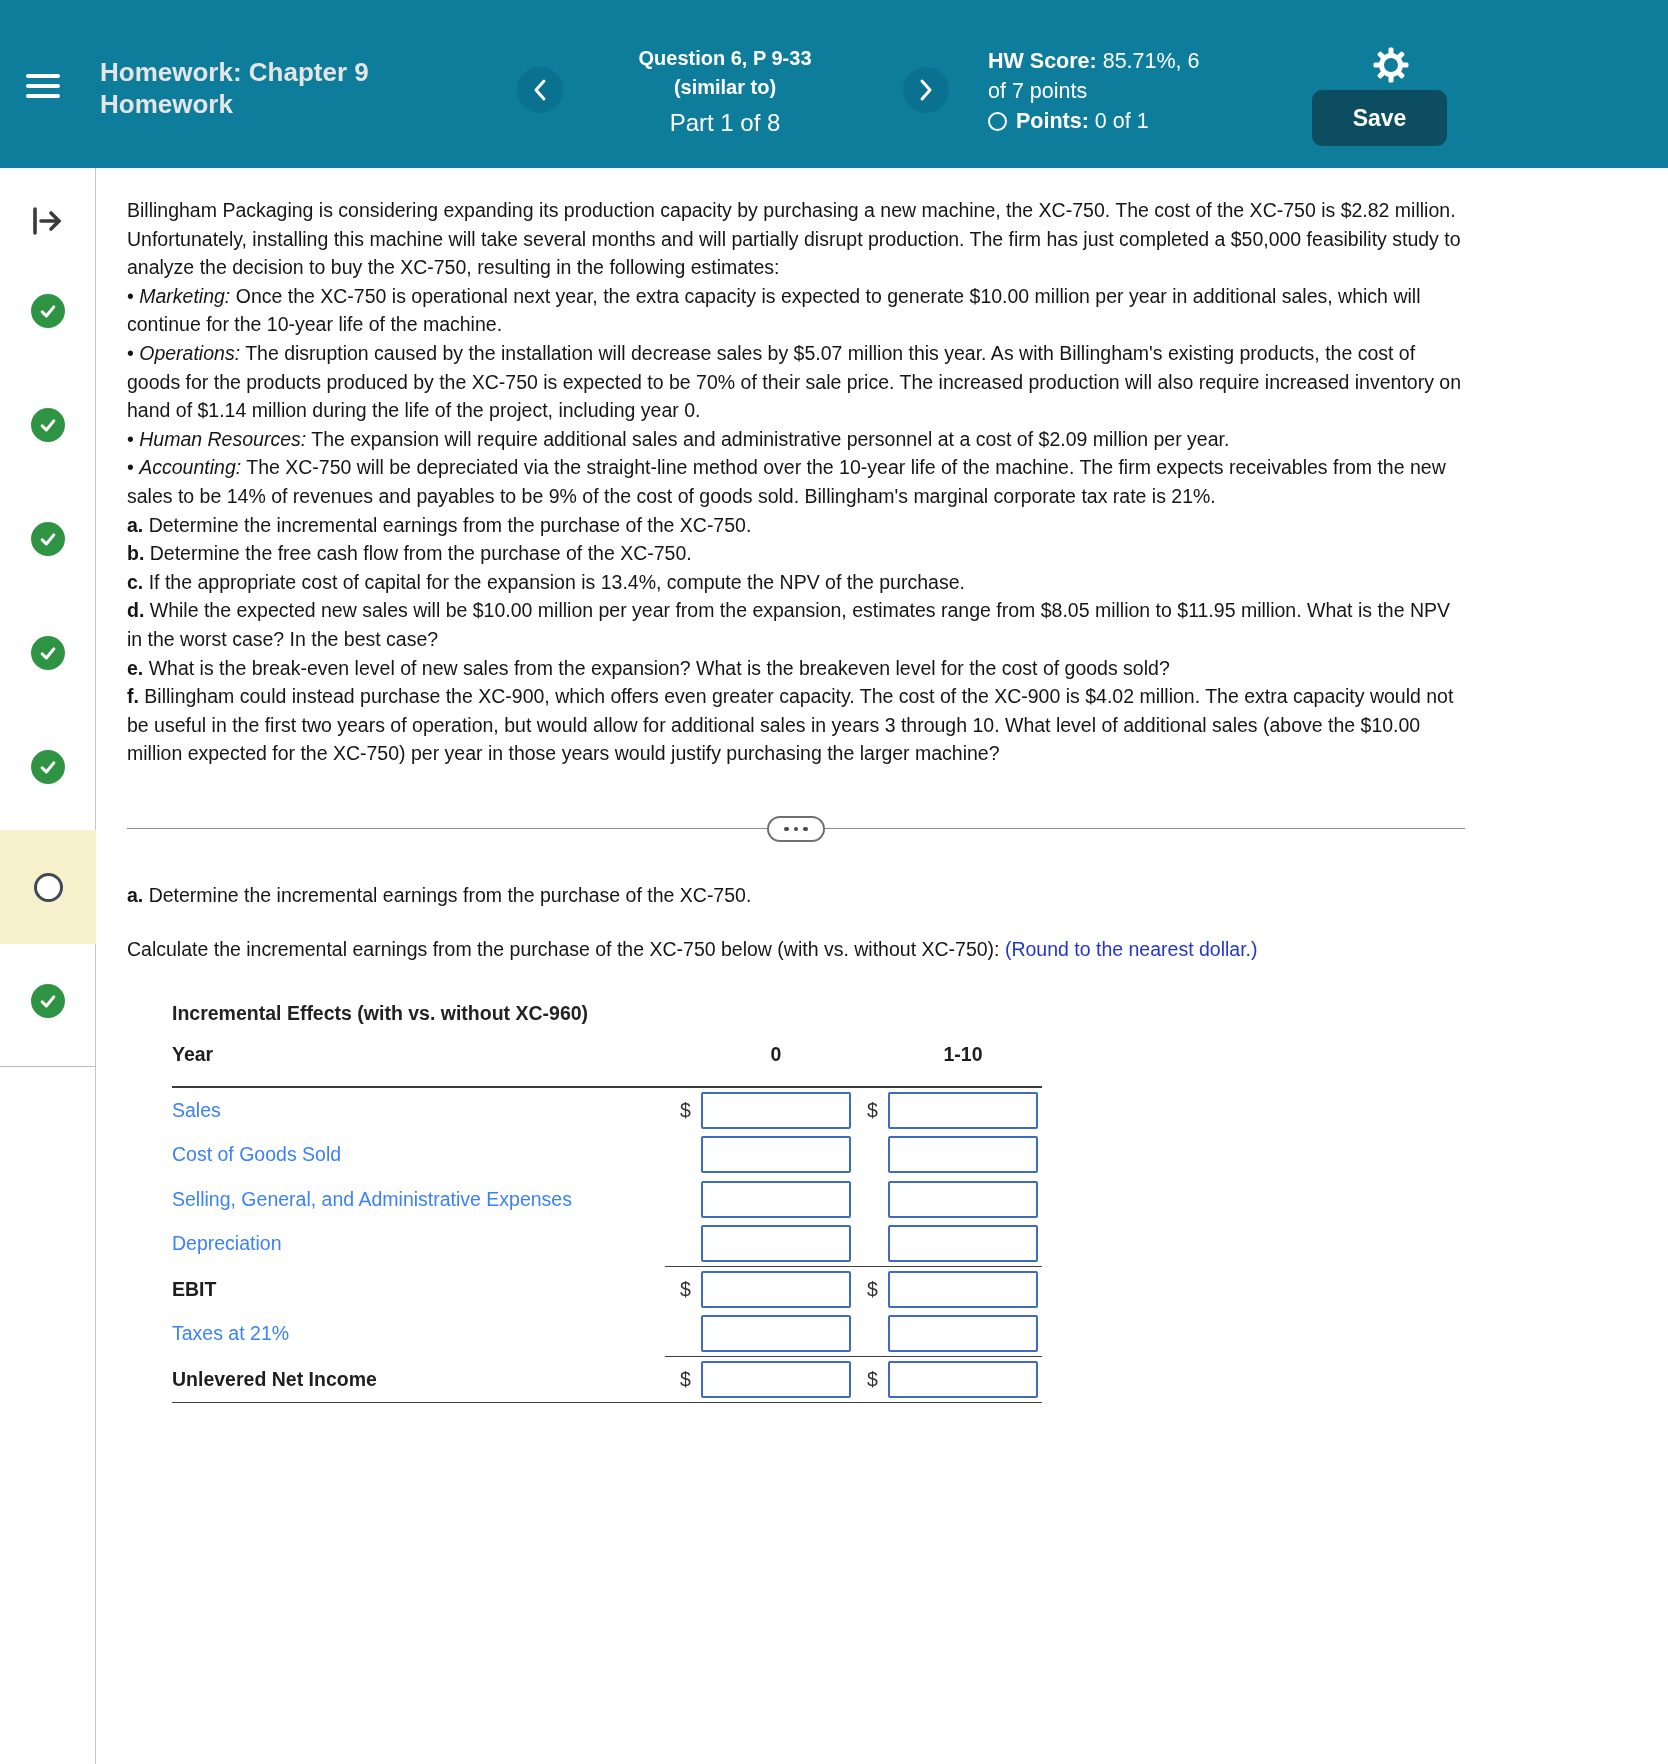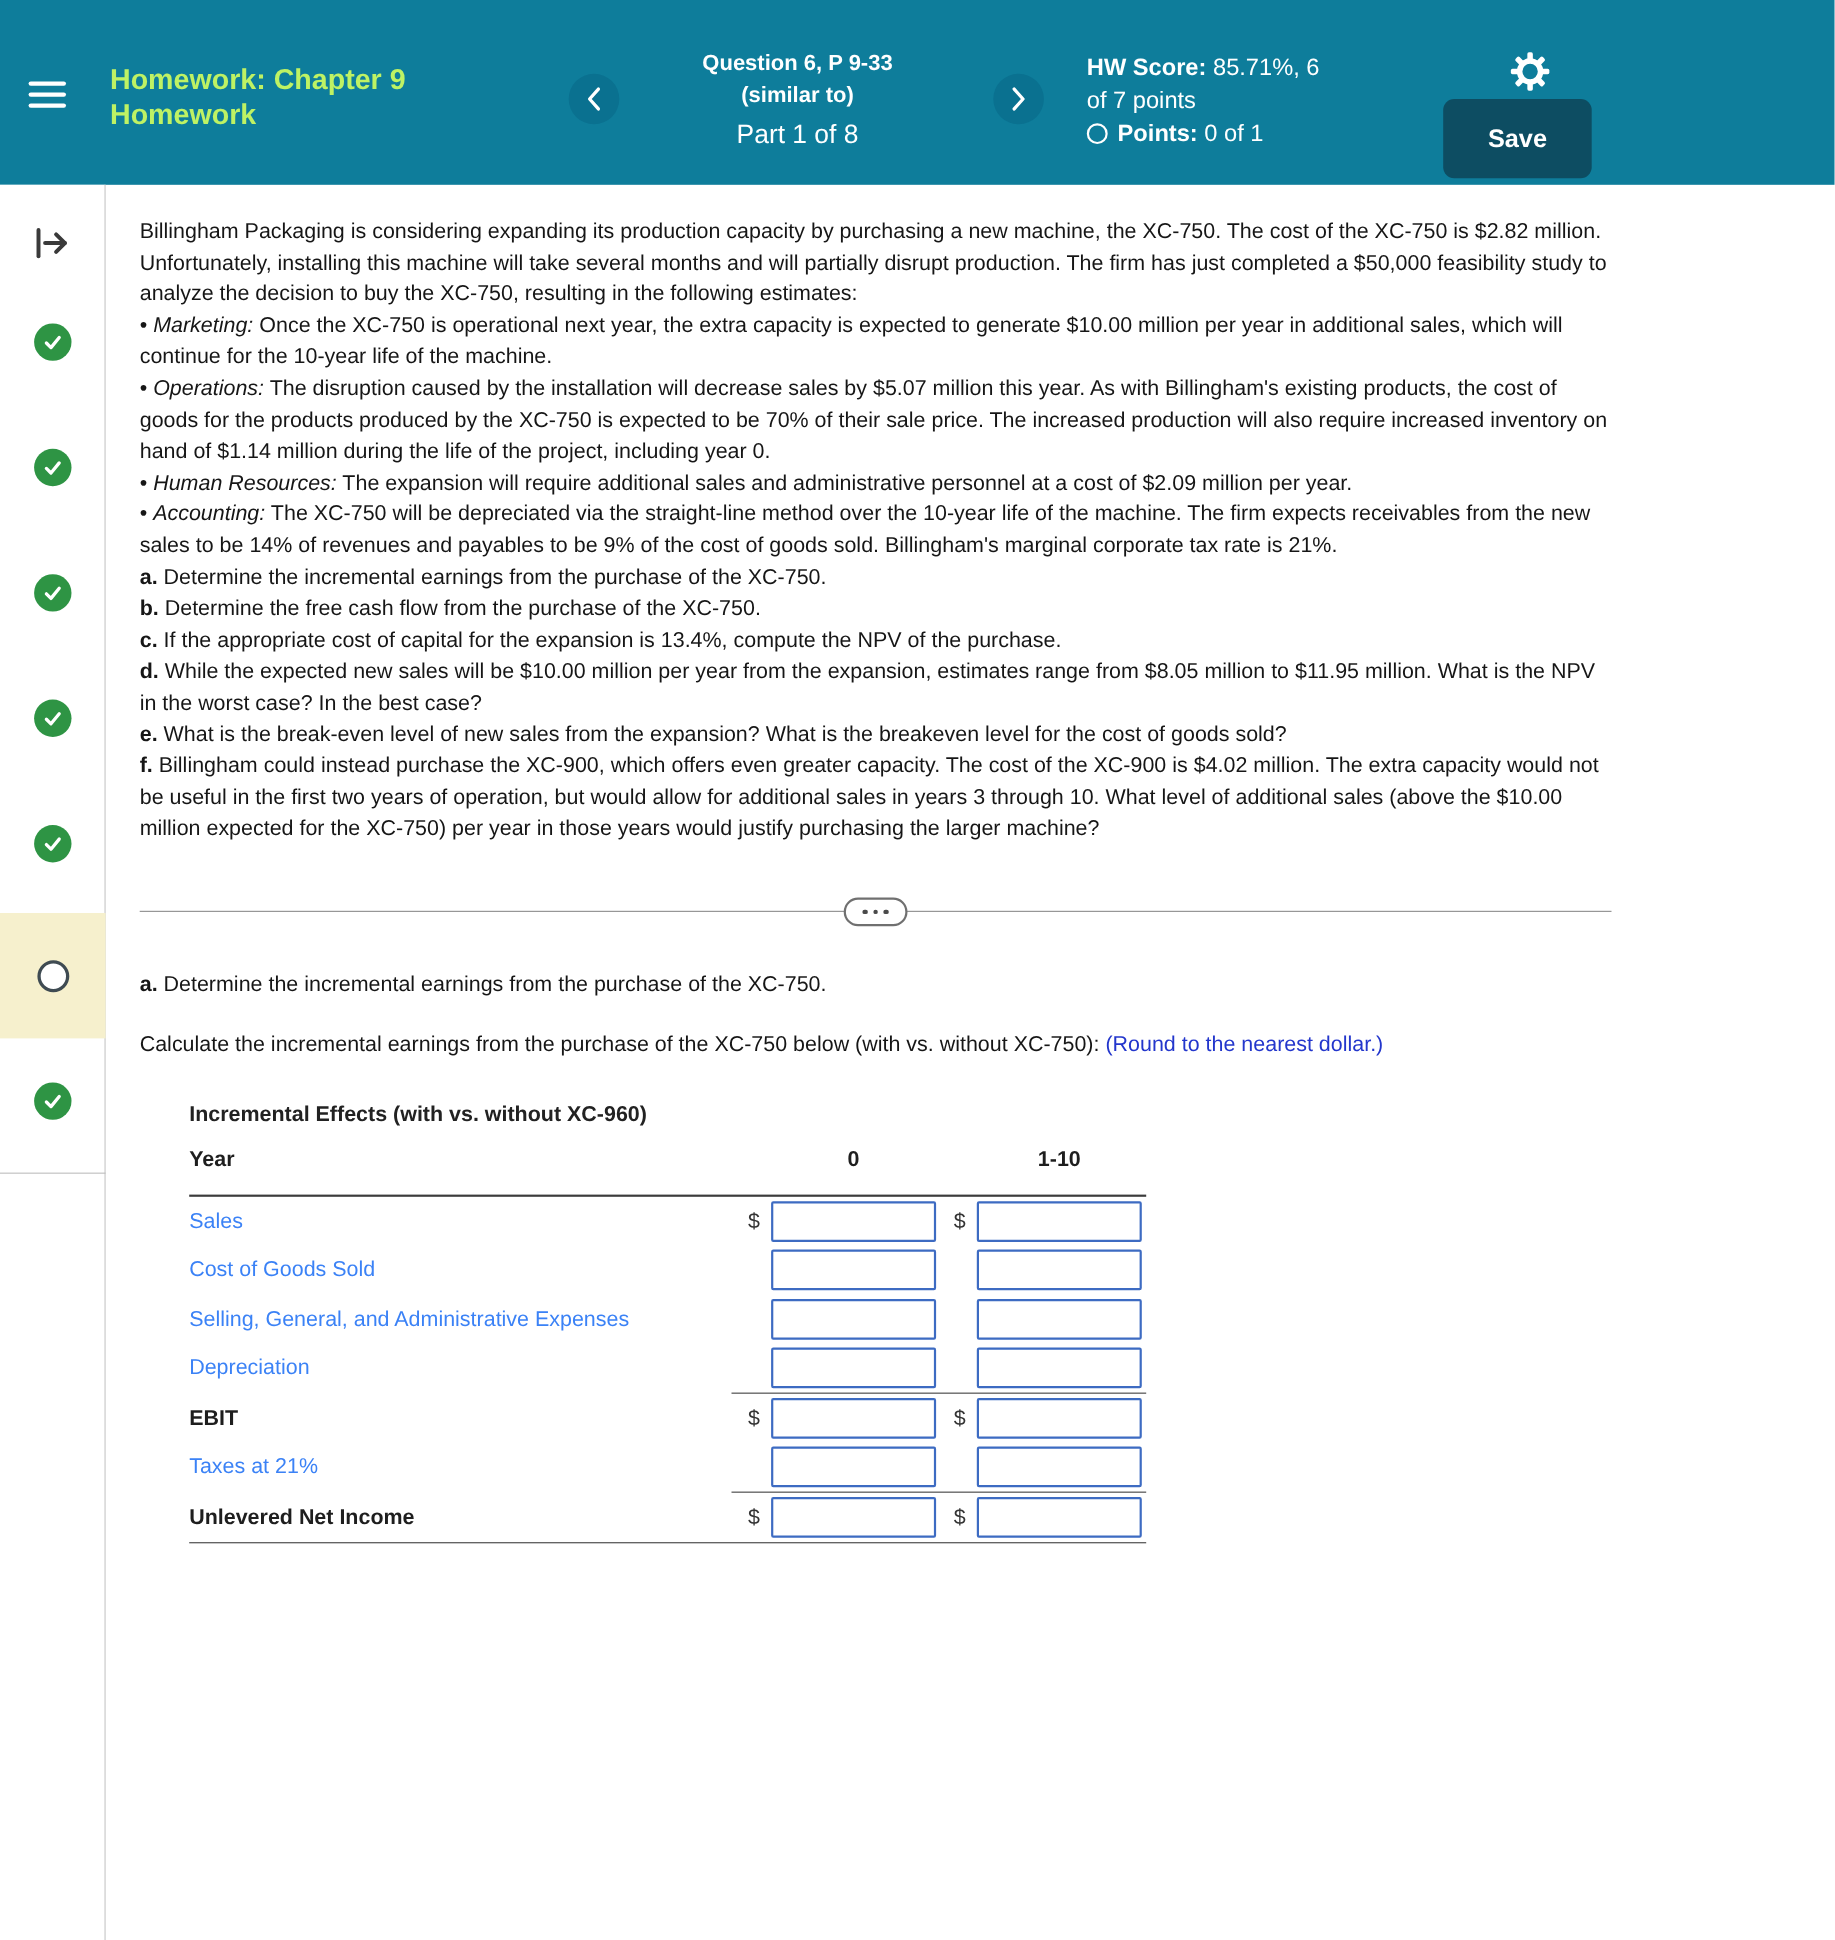--- a/index.html
+++ b/index.html
@@ -5,32 +5,32 @@
   * { box-sizing: border-box; }
   html,body { margin:0; padding:0; background:#fff; }
   body { font-family:"Liberation Sans", sans-serif; }
   .page { position:relative; width:1668px; height:1764px; background:#fff; overflow:hidden; }
 
   
   .header { position:absolute; top:0; left:0; width:1668px; height:168px; background:#0e7d9b; }
   .menu-btn { position:absolute; left:26px; top:68px; width:42px; height:36px; background:transparent; border:none; cursor:pointer; padding:0; }
   .menu-btn .bars { display:flex; flex-direction:column; gap:6px; }
   .menu-btn .bar { width:34px; height:4px; background:#fff; border-radius:2px; }
-  .hw-title { position:absolute; left:100px; top:56px; color:#bef264; font-size:26px; font-weight:700; line-height:32px; }
+  .hw-title { position:absolute; left:100px; top:56px; color:#e5e5e5; font-size:26px; font-weight:700; line-height:32px; }
   .nav-btn { position:absolute; top:67px; width:46px; height:46px; border-radius:50%; background:#0a7190; border:none; cursor:pointer; display:flex; align-items:center; justify-content:center; padding:0; }
   .nav-btn.prev { left:517px; }
   .nav-btn.next { left:903px; }
   .q-block { position:absolute; left:588px; top:44px; width:274px; text-align:center; color:#fff; }
   .q-line { font-size:20px; font-weight:700; line-height:29px; }
   .q-part { font-size:24px; font-weight:400; margin-top:7px; }
   .score-block { position:absolute; left:988px; top:46px; color:#fff; font-size:21.5px; line-height:30px; }
   .b { font-weight:700;margin-top:44px; }
   .radio { display:inline-block; width:19px; height:19px; border:2.5px solid #fff; border-radius:50%; vertical-align:-3px; margin-right:9px; }
   .gear { position:absolute; left:1372px; top:46px; width:38px; height:38px; cursor:pointer; }
-  .save-btn { position:absolute; left:1312px; top:90px; width:135px; height:72px; background:#0d4d62; color:#fff; border:none; border-radius:10px; font-size:23px; font-weight:700; cursor:pointer; font-family:"Liberation Sans", sans-serif; }
+  .save-btn { position:absolute; left:1312px; top:90px; width:135px; height:56px; background:#0d4d62; color:#fff; border:none; border-radius:10px; font-size:23px; font-weight:700; cursor:pointer; font-family:"Liberation Sans", sans-serif; }
 
   
   .sidebar { position:absolute; top:168px; left:0; width:96px; height:1596px; background:#fff; border-right:1px solid #c6c6c6; }
   .sb-items { display:flex; flex-direction:column; align-items:center; width:96px; }
   .sb-items > :nth-child(1) { margin-top:38px; }
   .sb-items > :nth-child(2) { margin-top:58px; }
   .sb-items > :nth-child(n+3):nth-child(-n+6) { margin-top:80px; }
   .sb-items > :nth-child(7) { margin-top:46px; }
   .sb-items > :nth-child(8) { margin-top:40px; }
   .sb-items > :nth-child(9) { margin-top:48px; }

